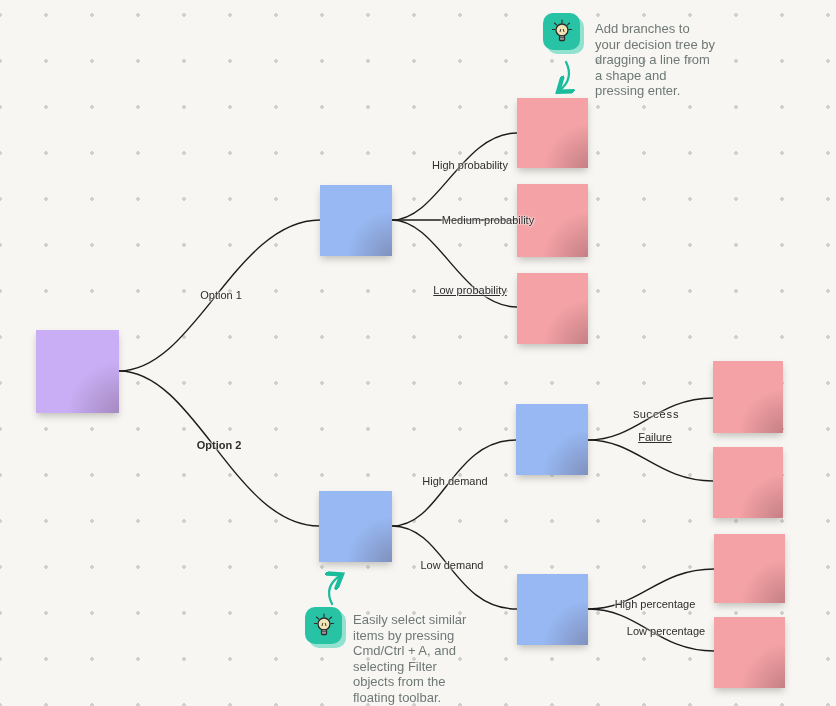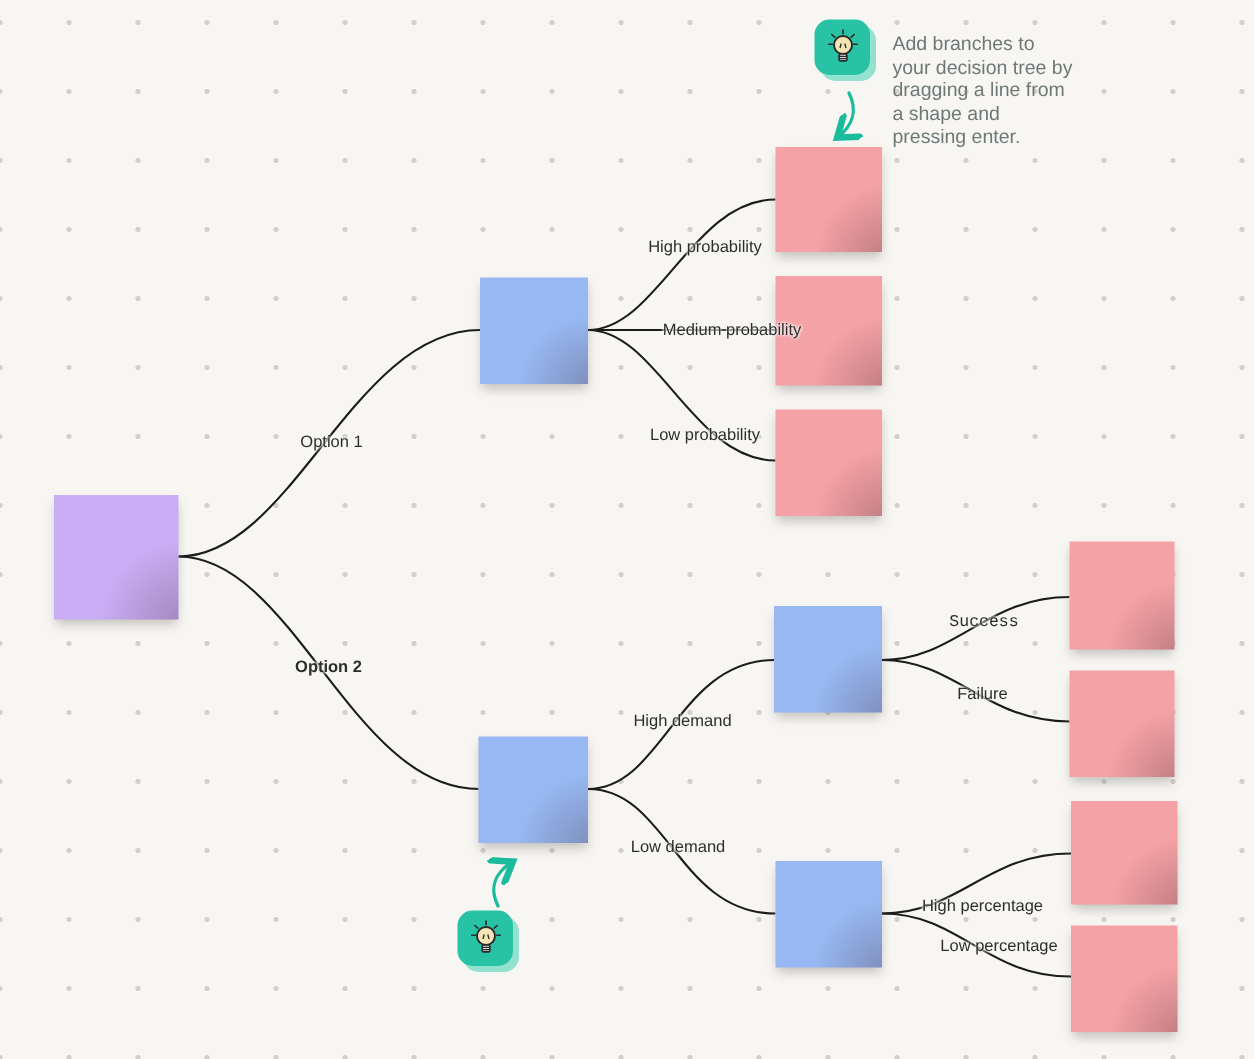--- a/index.html
+++ b/index.html
@@ -85,25 +85,25 @@
   <div class="note pink" style="left:517px;top:273px;width:71px;height:71px;"></div>
   <div class="note pink" style="left:713px;top:361px;width:70px;height:72px;"></div>
   <div class="note pink" style="left:713px;top:447px;width:70px;height:71px;"></div>
   <div class="note pink" style="left:714px;top:534px;width:71px;height:69px;"></div>
   <div class="note pink" style="left:714px;top:617px;width:71px;height:71px;"></div>
 
   <span class="edge-label" style="left:221px;top:295px;">Option 1</span>
   <span class="edge-label" style="left:219px;top:445px;font-weight:bold;">Option 2</span>
   <span class="edge-label" style="left:470px;top:155px;margin-top:10px;">High probability</span>
   <span class="edge-label" style="left:472px;top:220px;padding-left:32px;">Medium probability</span>
-  <span class="edge-label" style="left:470px;top:290px;">Low probability</span>
+  <span class="edge-label" style="left:470px;top:290px;text-decoration:underline;">Low probability</span>
   <span class="edge-label" style="left:455px;top:481px;">High demand</span>
   <span class="edge-label" style="left:452px;top:565px;">Low demand</span>
   <span class="edge-label" style="left:656px;top:415px;font-family:Liberation Mono, monospace;">Success</span>
-  <span class="edge-label" style="left:655px;top:463px;">Failure</span>
+  <span class="edge-label" style="left:655px;top:437px;text-decoration:underline;">Failure</span>
   <span class="edge-label" style="left:655px;top:588px;margin-top:16px;">High percentage</span>
   <span class="edge-label" style="left:666px;top:631px;">Low percentage</span>
 
   <div class="hint-icon" style="left:543px;top:13px;">
     <svg width="26" height="28" viewBox="0 0 26 28">
       <g stroke="#2b2b2b" stroke-width="1.1" stroke-linecap="round">
         <line x1="13" y1="2" x2="13" y2="4.5"></line>
         <line x1="5.5" y1="5" x2="7.5" y2="6.8"></line>
         <line x1="20.5" y1="5" x2="18.5" y2="6.8"></line>
         <line x1="3.5" y1="11.5" x2="6" y2="11.5"></line>
@@ -127,14 +127,15 @@
         <line x1="3.5" y1="11.5" x2="6" y2="11.5"></line>
         <line x1="22.5" y1="11.5" x2="20" y2="11.5"></line>
       </g>
       <circle cx="13" cy="12" r="6" fill="#f3e4b6" stroke="#2b2b2b" stroke-width="1.3"></circle>
       <path d="M11,14 L11.8,11 M15,14 L14.2,11" fill="none" stroke="#2b2b2b" stroke-width="0.9"></path>
       <rect x="10.4" y="18" width="5.2" height="4.6" rx="1" fill="#d8d8d8" stroke="#2b2b2b" stroke-width="1.1"></rect>
       <line x1="10.6" y1="19.6" x2="15.4" y2="19.6" stroke="#2b2b2b" stroke-width="0.8"></line>
       <line x1="10.6" y1="21.1" x2="15.4" y2="21.1" stroke="#2b2b2b" stroke-width="0.8"></line>
     </svg>
   </div>
+  <div class="hint-text" style="left:353px;top:612px;width:128px;">Easily select similar items by pressing Cmd/Ctrl + A, and selecting Filter objects from the floating toolbar.</div>
 
 </div>
 
 </body></html>

